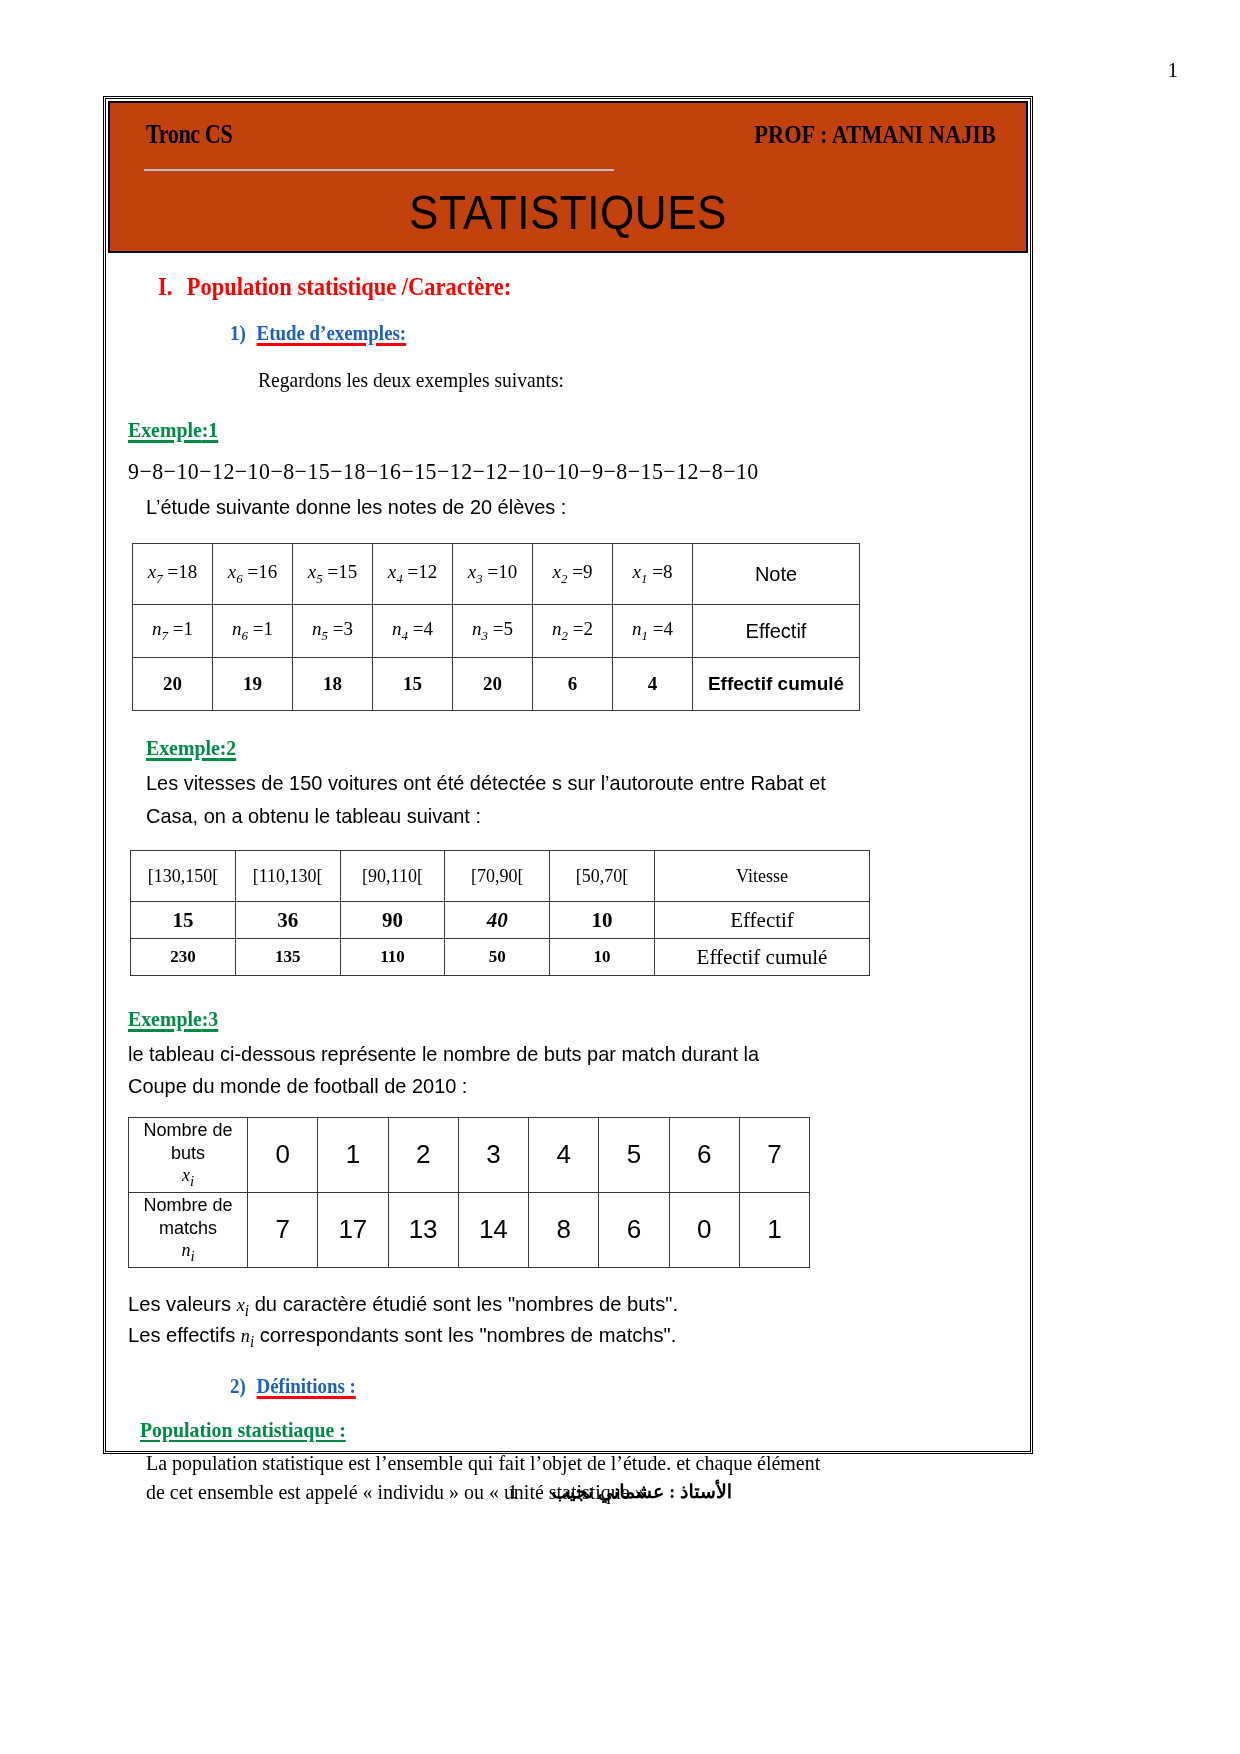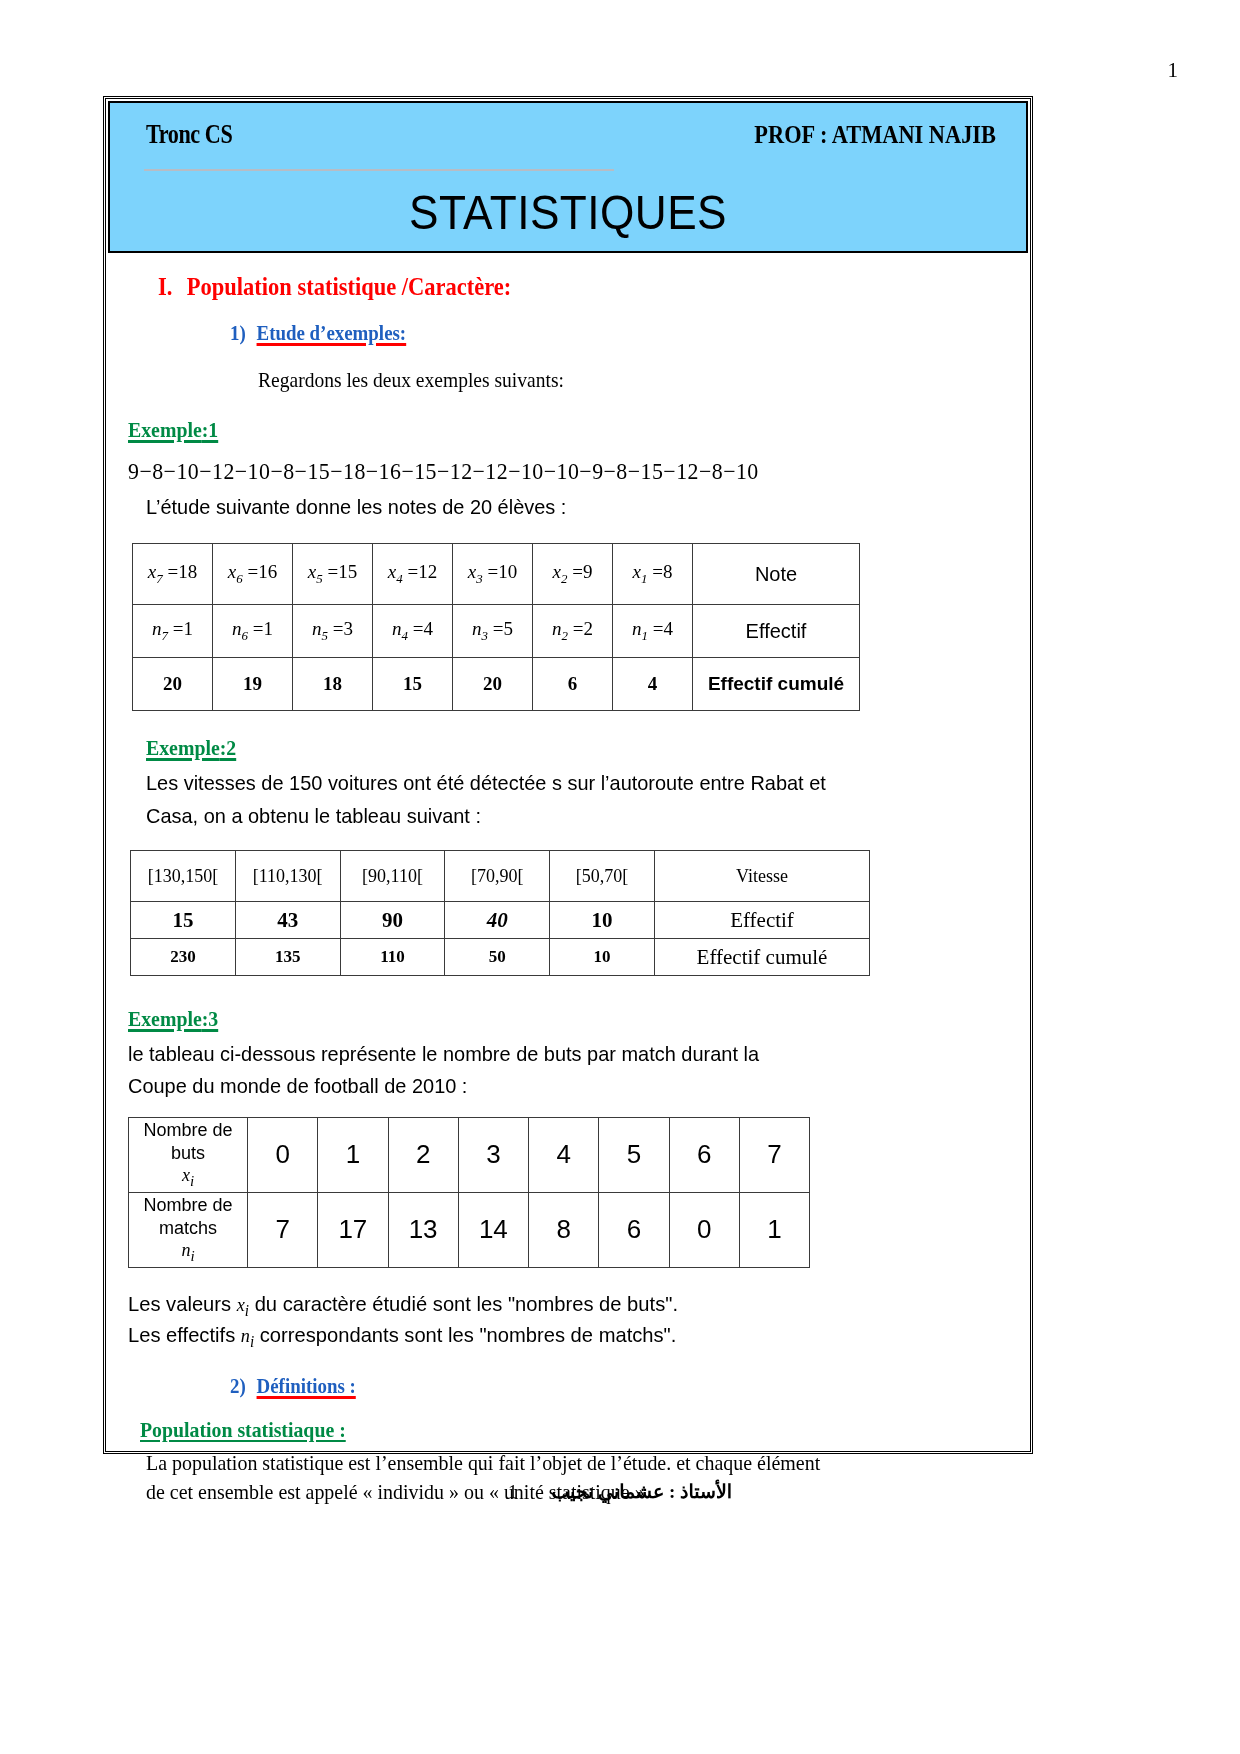--- a/index.html
+++ b/index.html
@@ -46,21 +46,21 @@
 
   
   .header-box {
     position: absolute;
     left: 108px;
     top: 101px;
     width: 920px;
     height: 152px;
     border: 2px solid #000000;
     box-sizing: border-box;
-    background: #7dd3fc;
+    background: #c2410c;
   }
   .header-row {
     display: flex;
     justify-content: space-between;
     align-items: baseline;
     padding: 16px 30px 0 36px;
   }
   .tronc {
     font-family: "Liberation Serif", serif;
     font-weight: bold;
@@ -384,21 +384,21 @@
         <tr class="head">
           <td>[130,150[</td>
           <td>[110,130[</td>
           <td>[90,110[</td>
           <td>[70,90[</td>
           <td>[50,70[</td>
           <td class="lbl">Vitesse</td>
         </tr>
         <tr class="eff">
           <td>15</td>
-          <td>43</td>
+          <td>36</td>
           <td>90</td>
           <td class="ital">40</td>
           <td>10</td>
           <td class="lbl">Effectif</td>
         </tr>
         <tr class="cum">
           <td>230</td>
           <td>135</td>
           <td>110</td>
           <td>50</td>

